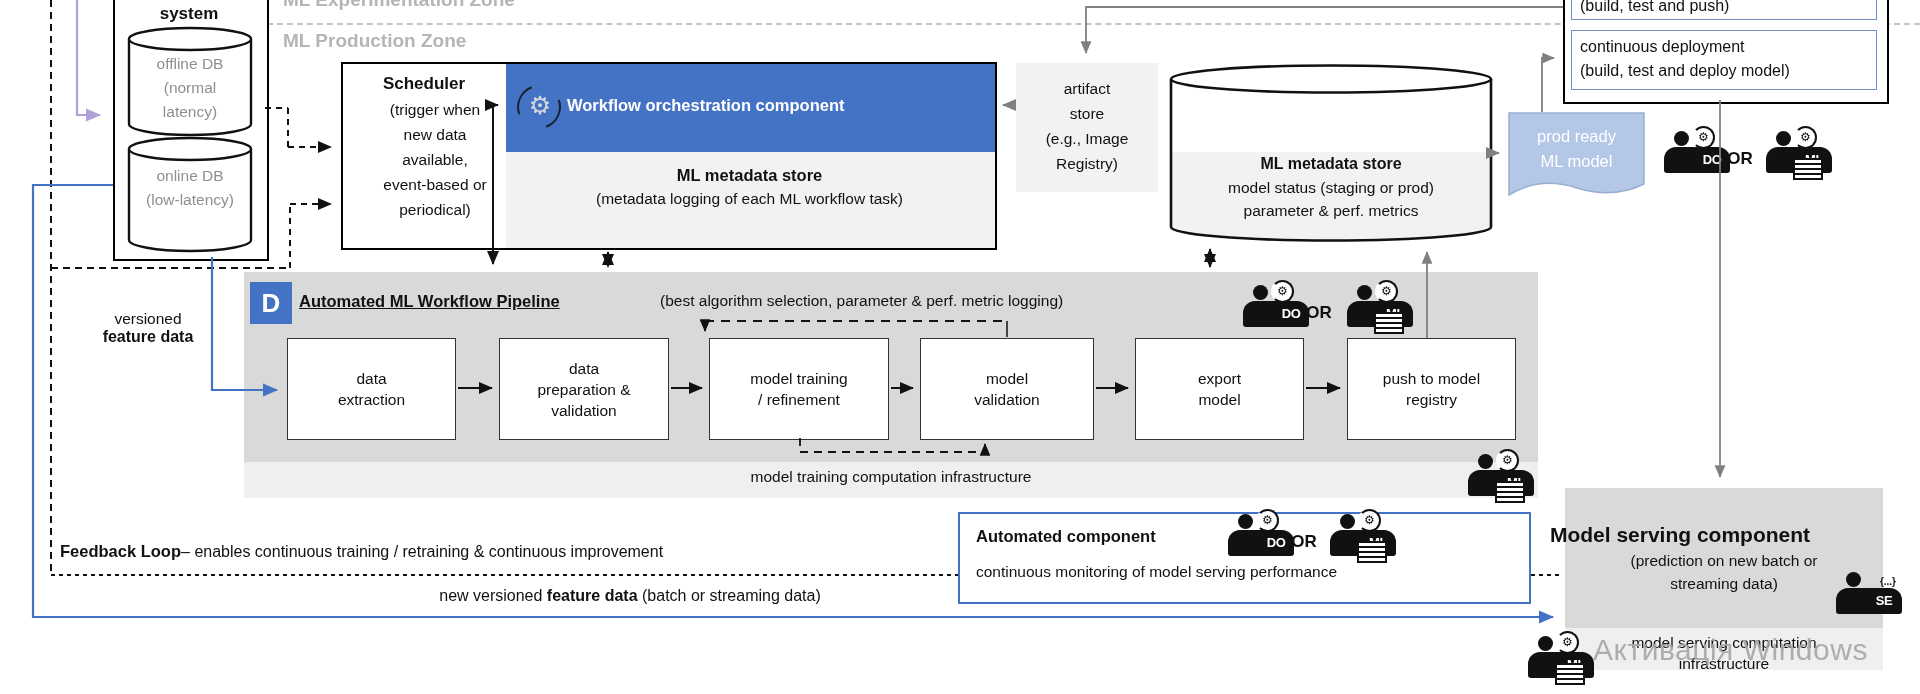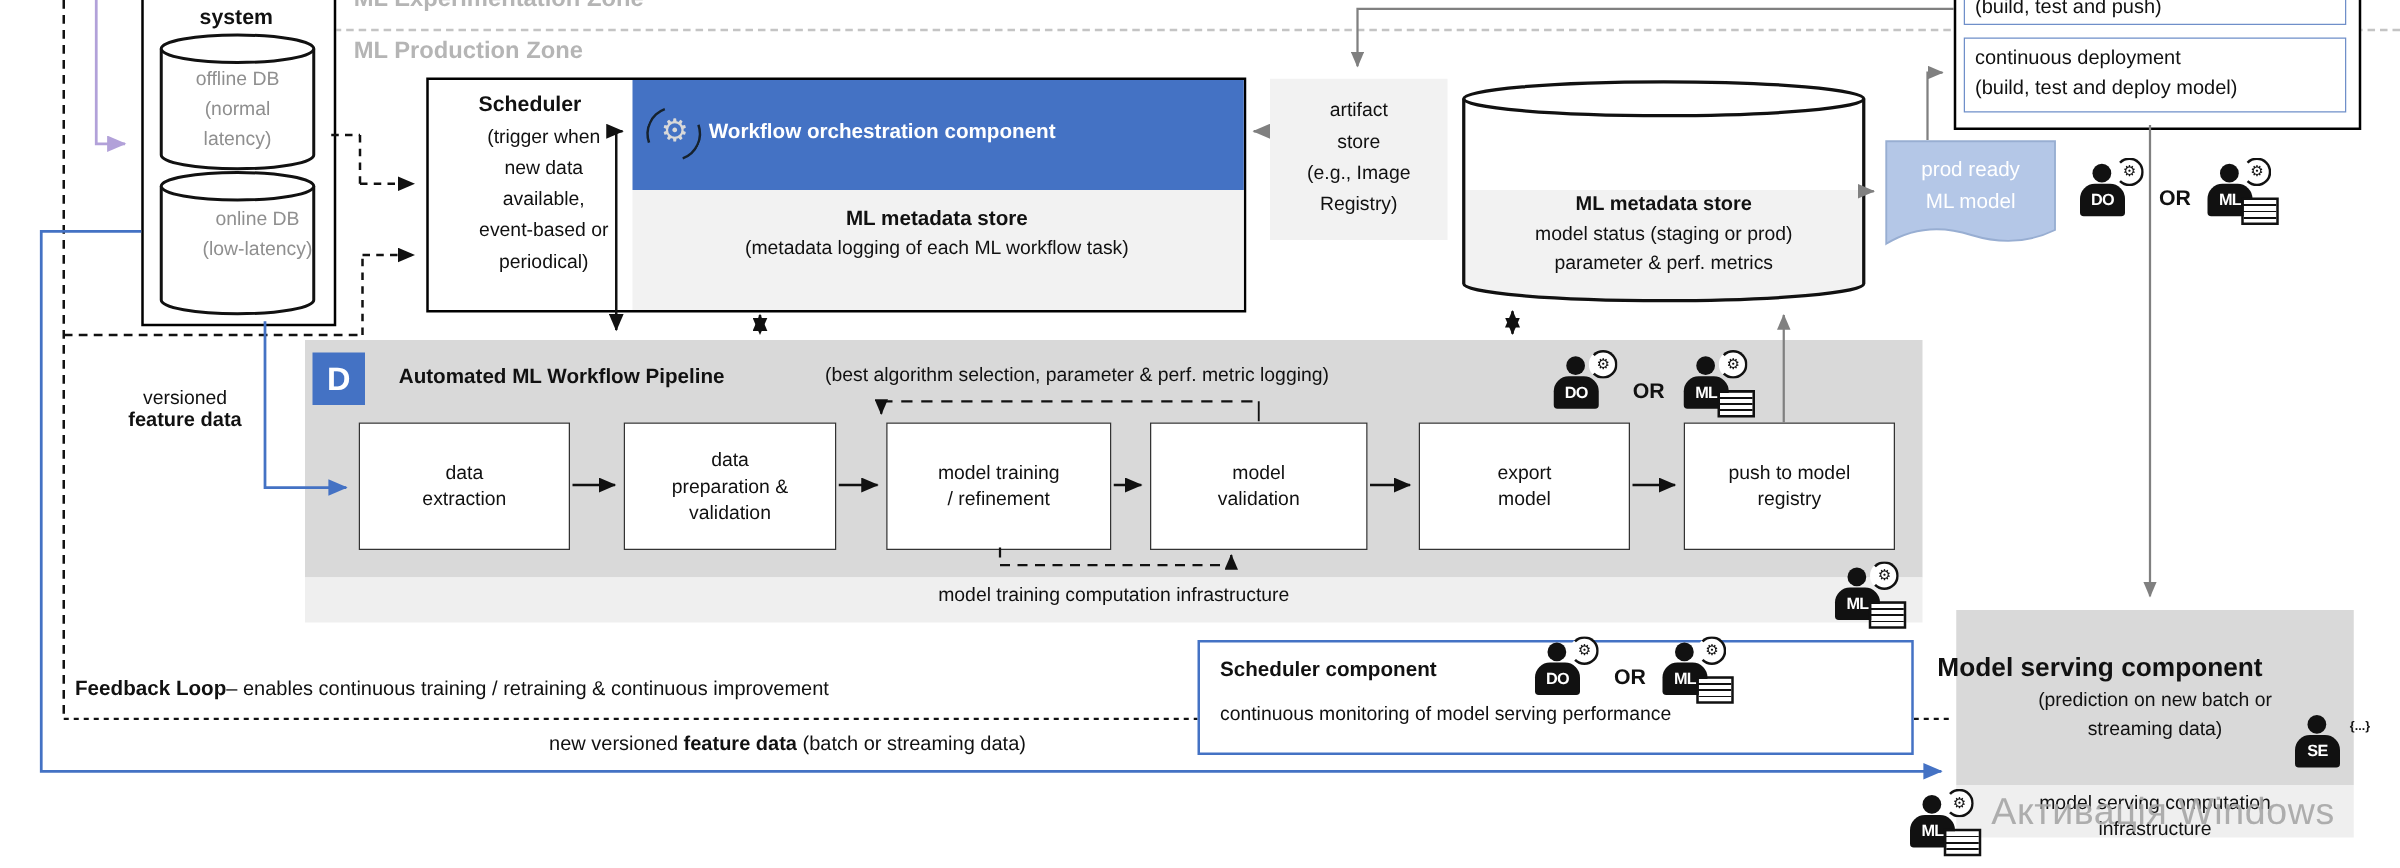--- a/index.html
+++ b/index.html
@@ -30,21 +30,21 @@
   .bluebanner{background:#4472c4;}
   .monitor{background:#fff;border:2px solid #4472c4;}
   .cicd-inner{background:#fff;border:1.5px solid #6f8fc9;}
 
   .dbtext{color:#8f8f8f;font-size:15.5px;line-height:24px;}
 
   .persona{position:absolute;width:36px;height:44px;z-index:3;}
   .p-head{position:absolute;top:0;left:10px;width:15px;height:15px;background:#111;border-radius:50%;}
   .p-body{position:absolute;top:16px;left:0;width:36px;height:26px;background:#111;
           border-radius:12px 12px 3px 3px;color:#fff;font-size:13px;font-weight:bold;
-          text-align:center;line-height:26px;letter-spacing:-0.5px;}
+          text-align:center;line-height:26px;letter-spacing:-0.5px;padding-left:30px;}
   .p-gear{position:absolute;top:-5px;right:-15px;width:19px;height:19px;border:2px solid #111;
           border-left-color:transparent;border-radius:50%;background:#fff;}
   .p-gear::before{content:"⚙";font-size:12px;line-height:18px;display:block;text-align:center;color:#111;}
   .p-server{position:absolute;top:27px;right:-21px;width:26px;height:18px;border:2px solid #111;
             background:repeating-linear-gradient(to bottom,#fff 0 3.5px,#111 3.5px 5px);}
   .p-badge{position:absolute;top:4px;right:-24px;font-size:10px;font-weight:bold;color:#111;}
   .or{font-weight:bold;font-size:17px;z-index:3;}
 
   .orch-gear{position:absolute;width:40px;height:40px;border:2.5px solid #16222e;border-radius:50%;
              border-top-color:transparent;border-bottom-color:transparent;transform:rotate(25deg);z-index:3;}
@@ -82,21 +82,21 @@
     <path d="M3,13 L3,98 A61,11 0 0 0 125,98 L125,13" fill="#fff" stroke="#111" stroke-width="2.4"></path>
     <ellipse cx="64" cy="13" rx="61" ry="11" fill="#fff" stroke="#111" stroke-width="2.4"></ellipse>
   </svg>
   <div class="abs txt c pre dbtext" style="left:128px;top:52px;width:124px;">offline DB
 (normal
 latency)</div>
   <svg class="abs txt" style="left:126px;top:136px;" width="128" height="118" viewBox="0 0 128 118">
     <path d="M3,13 L3,104 A61,11 0 0 0 125,104 L125,13" fill="#fff" stroke="#111" stroke-width="2.4"></path>
     <ellipse cx="64" cy="13" rx="61" ry="11" fill="#fff" stroke="#111" stroke-width="2.4"></ellipse>
   </svg>
-  <div class="abs txt c pre dbtext" style="left:128px;top:164px;width:124px;padding-left:16px;">online DB
+  <div class="abs txt c pre dbtext" style="left:112px;top:164px;width:124px;padding-left:16px;">online DB
 (low-latency)</div>
 
   <div class="abs box" style="left:341px;top:62px;width:652px;height:184px;border:2px solid #000;background:#fff;">
     <div class="abs bluebanner" style="left:163px;top:0;width:489px;height:88px;"></div>
     <div class="abs graybox" style="left:163px;top:88px;width:489px;height:96px;"></div>
   </div>
   <div class="abs txt b c" style="left:343px;top:74px;width:162px;font-size:17px;">Scheduler</div>
   <div class="abs txt c pre" style="left:343px;top:97px;width:162px;font-size:15.5px;line-height:25px;padding-left:11px;">(trigger when
 new data
 available,
@@ -130,41 +130,41 @@
 ML model</div>
 
   <div class="abs blackbox box" style="left:1563px;top:-40px;width:322px;height:140px;"></div>
   <div class="abs cicd-inner box" style="left:1571px;top:-34px;width:304px;height:52px;"></div>
   <div class="abs txt" style="left:1580px;top:-3px;font-size:16px;white-space:nowrap;">(build, test and push)</div>
   <div class="abs cicd-inner box" style="left:1571px;top:30px;width:304px;height:58px;"></div>
   <div class="abs txt" style="left:1580px;top:38px;font-size:16px;white-space:nowrap;">continuous deployment</div>
   <div class="abs txt" style="left:1580px;top:62px;font-size:16px;white-space:nowrap;">(build, test and deploy model)</div>
 
   <div class="abs dbadge" style="left:250px;top:282px;width:42px;height:42px;">D</div>
-  <div class="abs txt b" style="left:319px;top:292px;font-size:16.5px;white-space:nowrap;">Automated ML Workflow Pipeline</div>
+  <div class="abs txt b" style="left:299px;top:292px;font-size:16.5px;white-space:nowrap;text-decoration:underline;">Automated ML Workflow Pipeline</div>
   <div class="abs txt" style="left:660px;top:292px;font-size:15.5px;white-space:nowrap;">(best algorithm selection, parameter &amp; perf. metric logging)</div>
 
   <div class="abs step" style="left:287px;top:338px;width:167px;height:100px;"><span class="pre">data
 extraction</span></div>
   <div class="abs step" style="left:499px;top:338px;width:168px;height:100px;"><span class="pre">data
 preparation &amp;
 validation</span></div>
   <div class="abs step" style="left:709px;top:338px;width:178px;height:100px;"><span class="pre">model training
 / refinement</span></div>
   <div class="abs step" style="left:920px;top:338px;width:172px;height:100px;"><span class="pre">model
 validation</span></div>
   <div class="abs step" style="left:1135px;top:338px;width:167px;height:100px;"><span class="pre">export
 model</span></div>
   <div class="abs step" style="left:1347px;top:338px;width:167px;height:100px;"><span class="pre">push to model
 registry</span></div>
 
   <div class="abs txt c" style="left:244px;top:468px;width:1294px;font-size:15.5px;">model training computation infrastructure</div>
 
   <div class="abs monitor box" style="left:958px;top:512px;width:569px;height:88px;"></div>
-  <div class="abs txt b" style="left:976px;top:527px;font-size:16.5px;white-space:nowrap;">Scheduler component</div>
+  <div class="abs txt b" style="left:976px;top:527px;font-size:16.5px;white-space:nowrap;">Automated component</div>
   <div class="abs txt" style="left:976px;top:563px;font-size:15.5px;white-space:nowrap;">continuous monitoring of model serving performance</div>
 
   <div class="abs zonebg box" style="left:1565px;top:488px;width:318px;height:140px;"></div>
   <div class="abs stripbg box" style="left:1565px;top:628px;width:318px;height:42px;"></div>
   <div class="abs txt b c" style="left:1504px;top:523px;width:352px;font-size:21px;">Model serving component</div>
   <div class="abs txt c pre" style="left:1565px;top:549px;width:318px;font-size:15.5px;line-height:23px;">(prediction on new batch or
 streaming data)</div>
   <div class="abs txt c pre" style="left:1565px;top:632px;width:318px;font-size:15.5px;line-height:21px;">model serving computation
 infrastructure</div>
 

